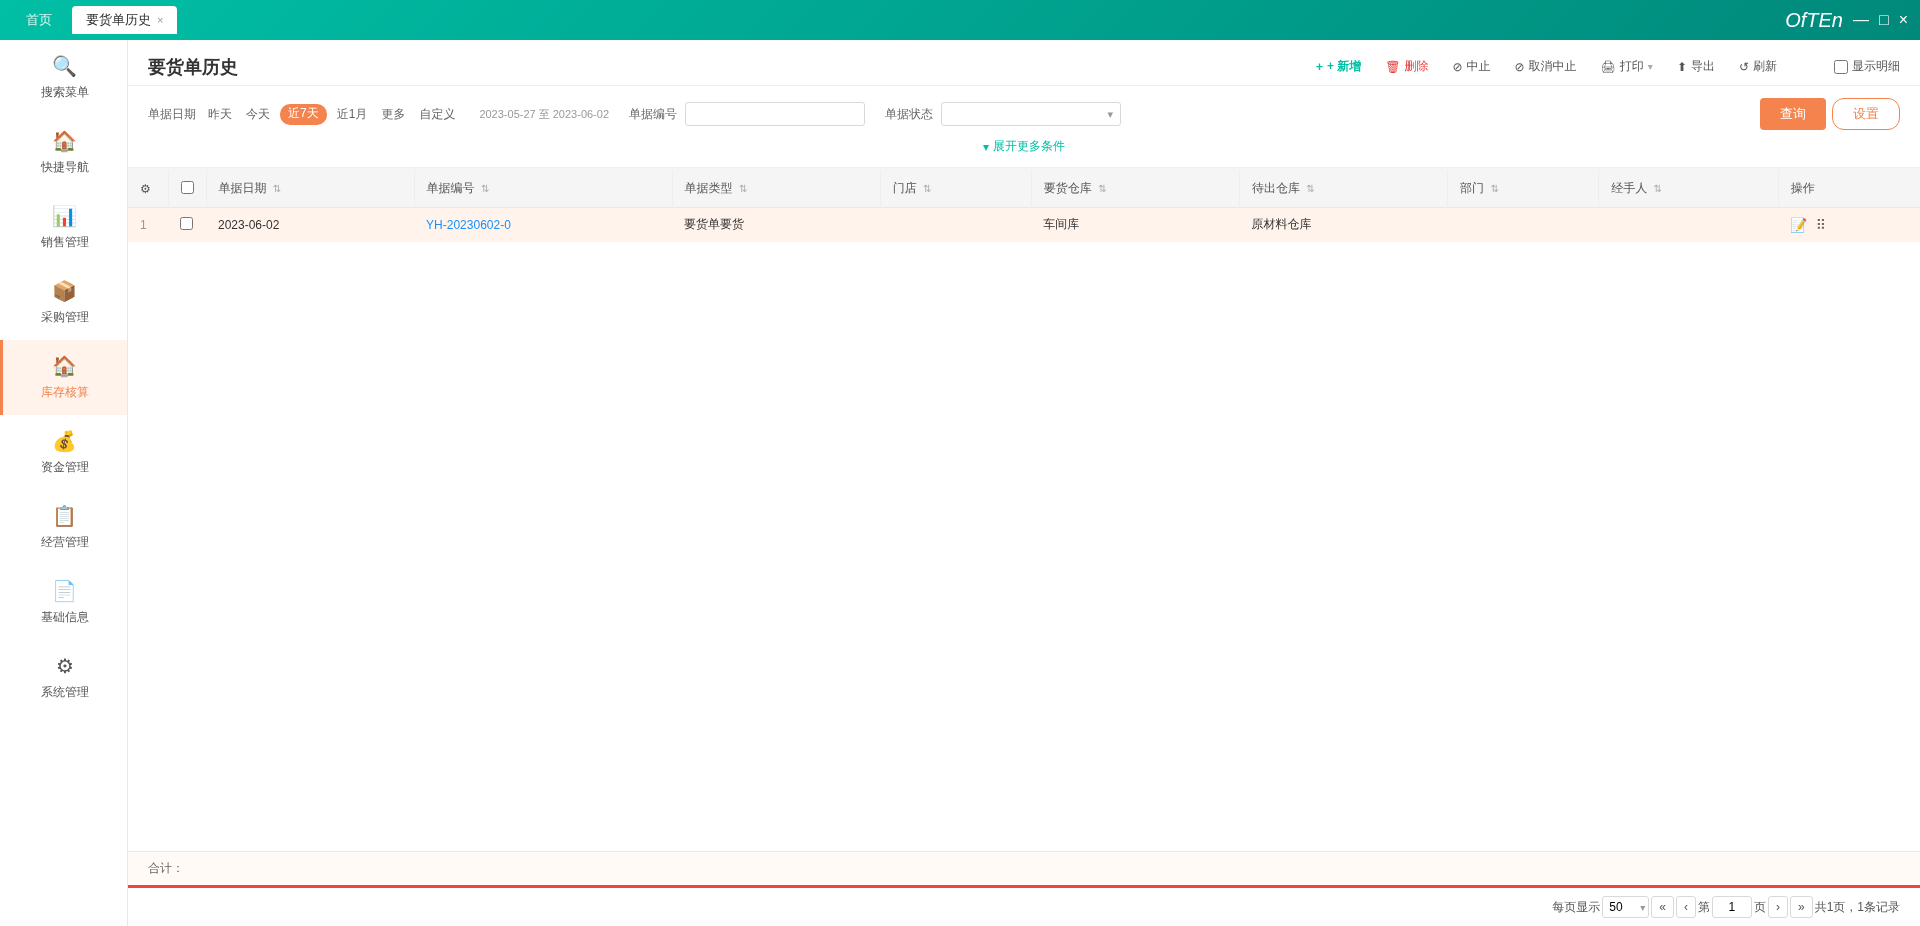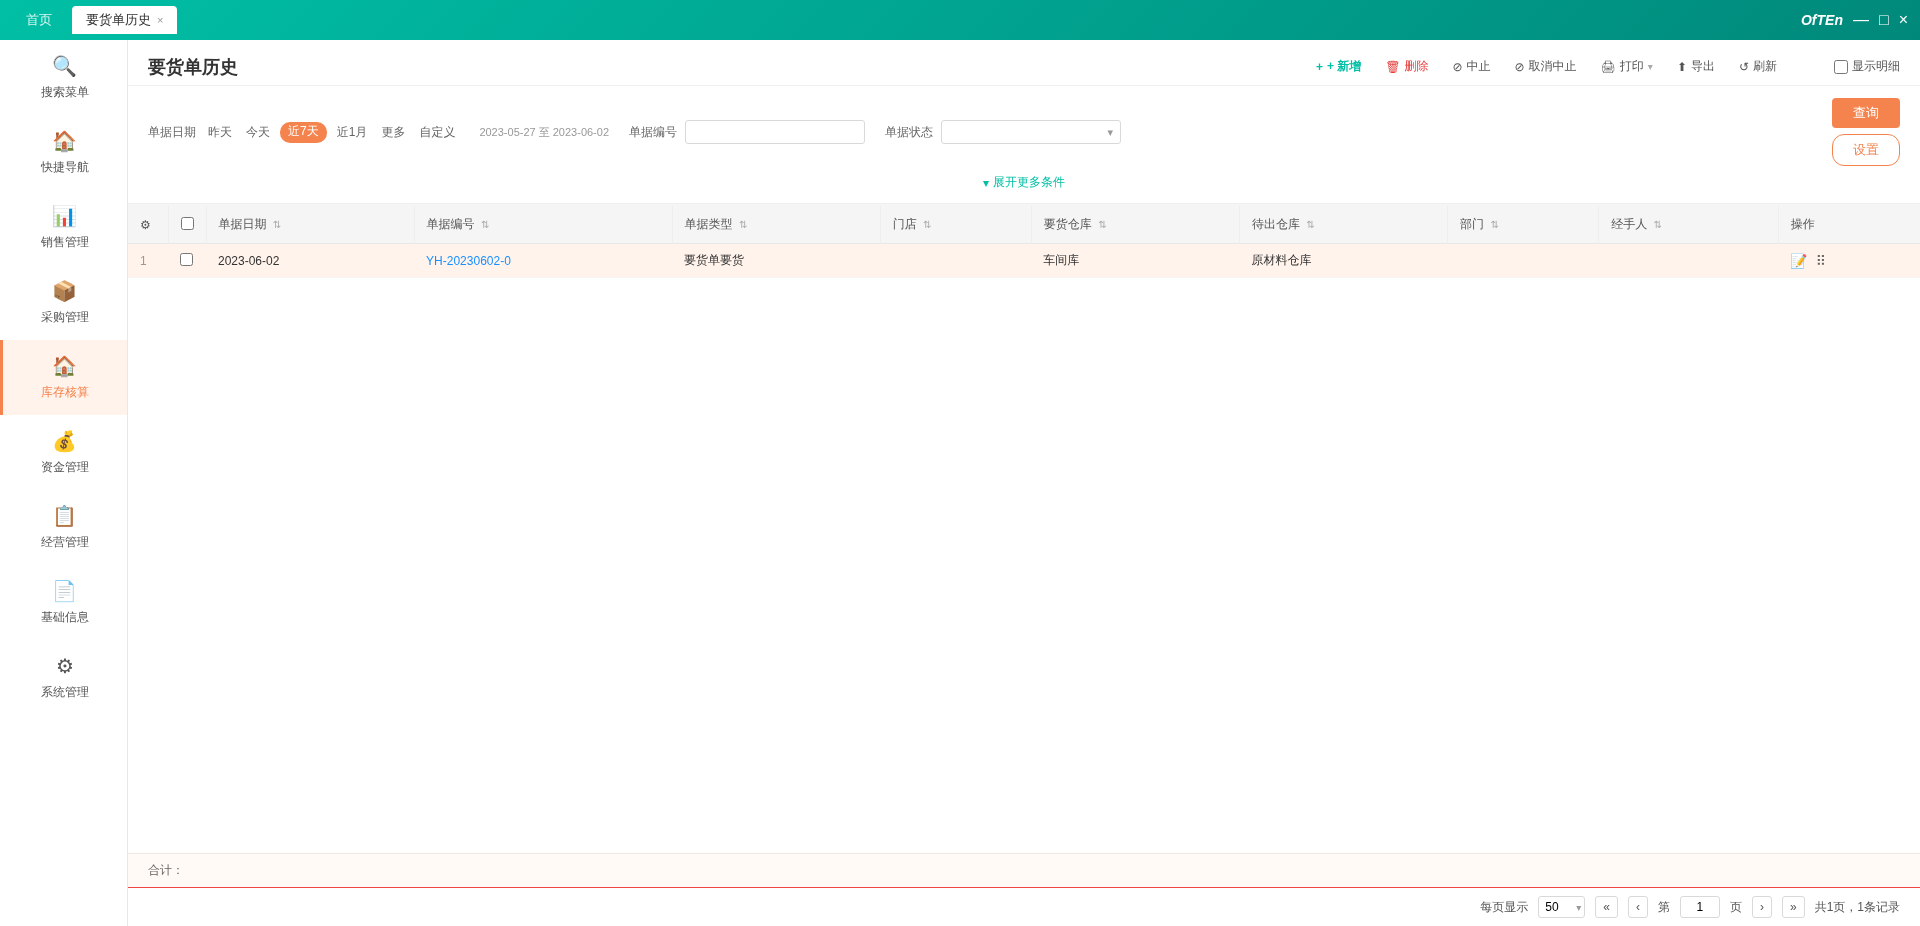--- a/index.html
+++ b/index.html
@@ -40,22 +40,22 @@
     .top-bar-right {
       margin-left: auto;
       display: flex;
       align-items: center;
       gap: 10px;
       color: rgba(255,255,255,0.9);
       font-size: 13px;
     }
     .brand-text {
       font-style: italic;
-      font-size: 14px;
-      font-weight: bold;
+      font-size: 20px;
+      font-weight: normal;
       color: #fff;
     }
 
     
     .layout {
       display: flex;
       height: calc(100vh - 40px);
     }
 
     
@@ -237,21 +237,21 @@
       align-items: center;
       justify-content: center;
       gap: 4px;
       font-size: 12px;
       color: #00bfa5;
       cursor: pointer;
       margin-top: 8px;
     }
     .filter-actions {
       display: flex;
-      flex-direction: column;
+      flex-direction: row;
       gap: 6px;
       margin-left: auto;
     }
 
     
     .table-wrapper {
       flex: 1;
       overflow: auto;
       background: #fff;
       margin-top: 2px;
@@ -305,26 +305,26 @@
       background: #fffaf5;
       border-top: 1px solid #f0e8e0;
       padding: 8px 20px;
       font-size: 12px;
       color: #666;
     }
 
     
     .pagination-bar {
       background: #fff;
-      border-top: 1px solid #ef4444;
+      border-top: 3px solid #ef4444;
       padding: 8px 20px;
       display: flex;
       align-items: center;
       justify-content: flex-end;
-      gap: 10px;
+      gap: 2px;
       font-size: 12px;
       color: #555;
     }
     .pagination-btn {
       border: 1px solid #d9d9d9;
       background: #fff;
       padding: 3px 7px;
       border-radius: 3px;
       cursor: pointer;
       font-size: 12px;

